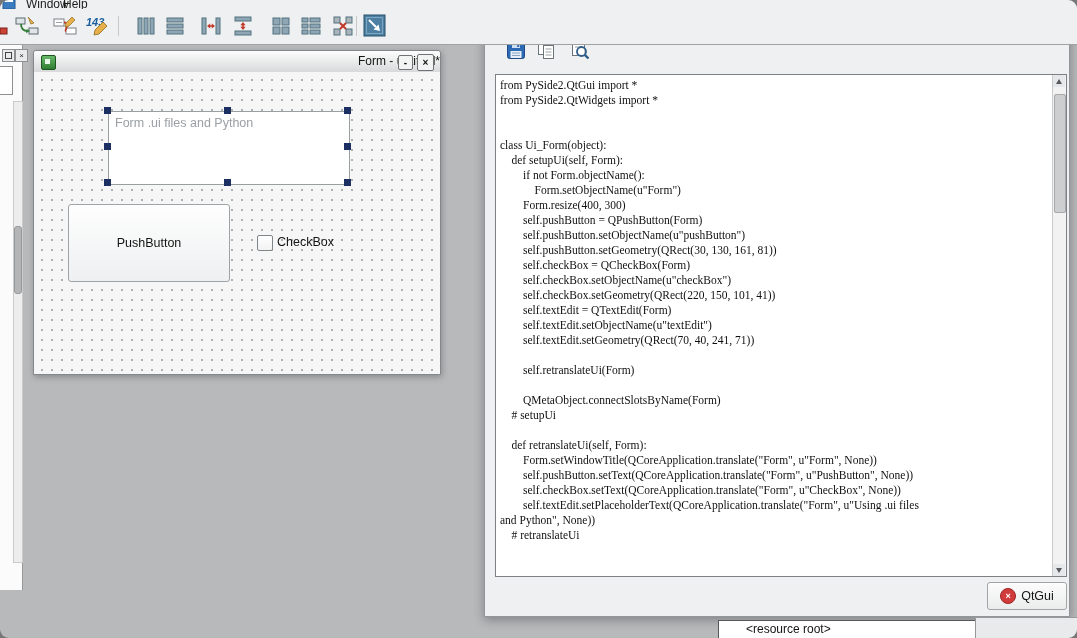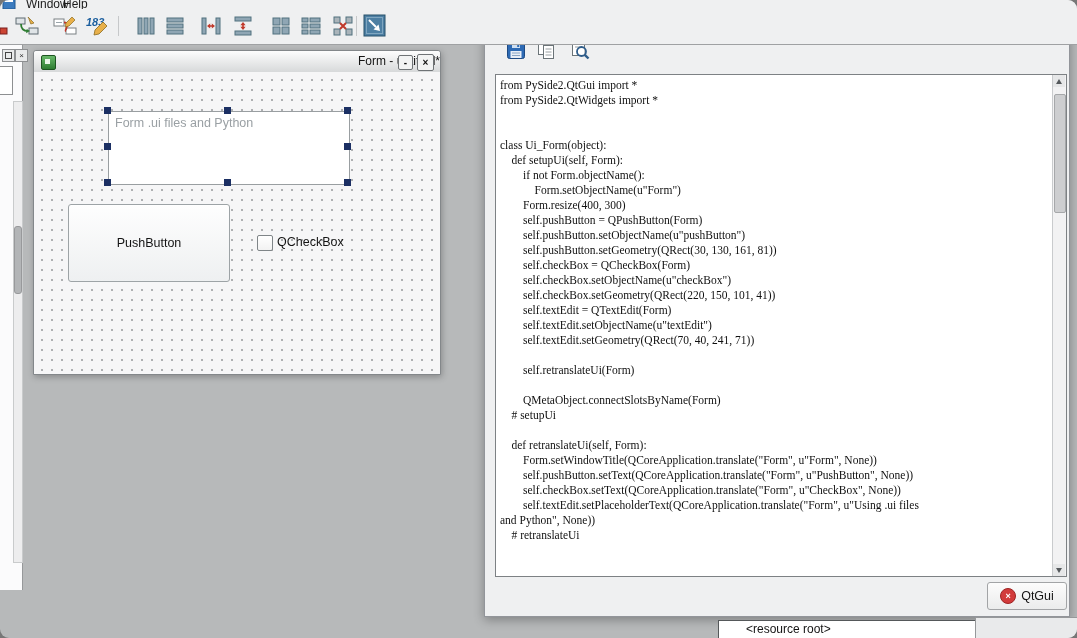--- a/index.html
+++ b/index.html
@@ -95,21 +95,21 @@
     <div class="tbicon" style="left:52px">
       <svg width="24" height="22">
           <rect x="1" y="4" width="10" height="7" fill="#fff" stroke="#7a8084"></rect>
           <line x1="3" y1="7.5" x2="9" y2="7.5" stroke="#9aa5ab"></line>
           <rect x="13" y="13" width="10" height="6" fill="#fff" stroke="#7a8084"></rect>
           <path d="M11 7.5 C 18 7.5, 11 16, 13 16" fill="none" stroke="#c0392b" stroke-width="1.8"></path>
           <path d="M19 2 l3 3 l-6 6 l-4 1 l1 -4 z" fill="#e8b04a" stroke="#8a6a20" stroke-width="0.7"></path>
         </svg>
     </div>
     <div class="tbicon" style="left:84px">
-      <span class="t123">183</span>
+      <span class="t123">143</span>
       <svg width="26" height="26" style="position:absolute;left:0;top:0">
           <path d="M19 9 l4 4 l-8 8 l-5 1 l1 -5 z" fill="#e8b04a" stroke="#8a6a20" stroke-width="0.8"></path>
         </svg>
     </div>
     <div class="tbsep" style="left:118px"></div>
     <div class="tbicon" style="left:133px">
       <svg width="22" height="22">
           <rect x="3" y="3" width="4" height="16" fill="#8fa6b4" stroke="#51707f"></rect>
           <rect x="9" y="3" width="4" height="16" fill="#8fa6b4" stroke="#51707f"></rect>
           <rect x="15" y="3" width="4" height="16" fill="#8fa6b4" stroke="#51707f"></rect>
@@ -204,21 +204,21 @@
       <div class="handle" style="left:70px;top:35px"></div>
       <div class="handle" style="left:190px;top:35px"></div>
       <div class="handle" style="left:310px;top:35px"></div>
       <div class="handle" style="left:70px;top:71px"></div>
       <div class="handle" style="left:310px;top:71px"></div>
       <div class="handle" style="left:70px;top:107px"></div>
       <div class="handle" style="left:190px;top:107px"></div>
       <div class="handle" style="left:310px;top:107px"></div>
       <div class="pushbtn">PushButton</div>
       <div class="cb-box"></div>
-      <div class="cb-label">QCheckBox</div>
+      <div class="cb-label">CheckBox</div>
     </div>
   </div>
 
   <div class="dialog">
     <div class="dlgicon" style="left:18px">
       <svg width="22" height="22">
           <rect x="2.5" y="2.5" width="17" height="17" rx="2" fill="#2d6ab4" stroke="#1d4a84"></rect>
           <rect x="7" y="3" width="8" height="6" fill="#cfe0f2"></rect>
           <rect x="12.2" y="4" width="2" height="4" fill="#2d6ab4"></rect>
           <rect x="5.5" y="12" width="11" height="7" fill="#e8eef7"></rect>

